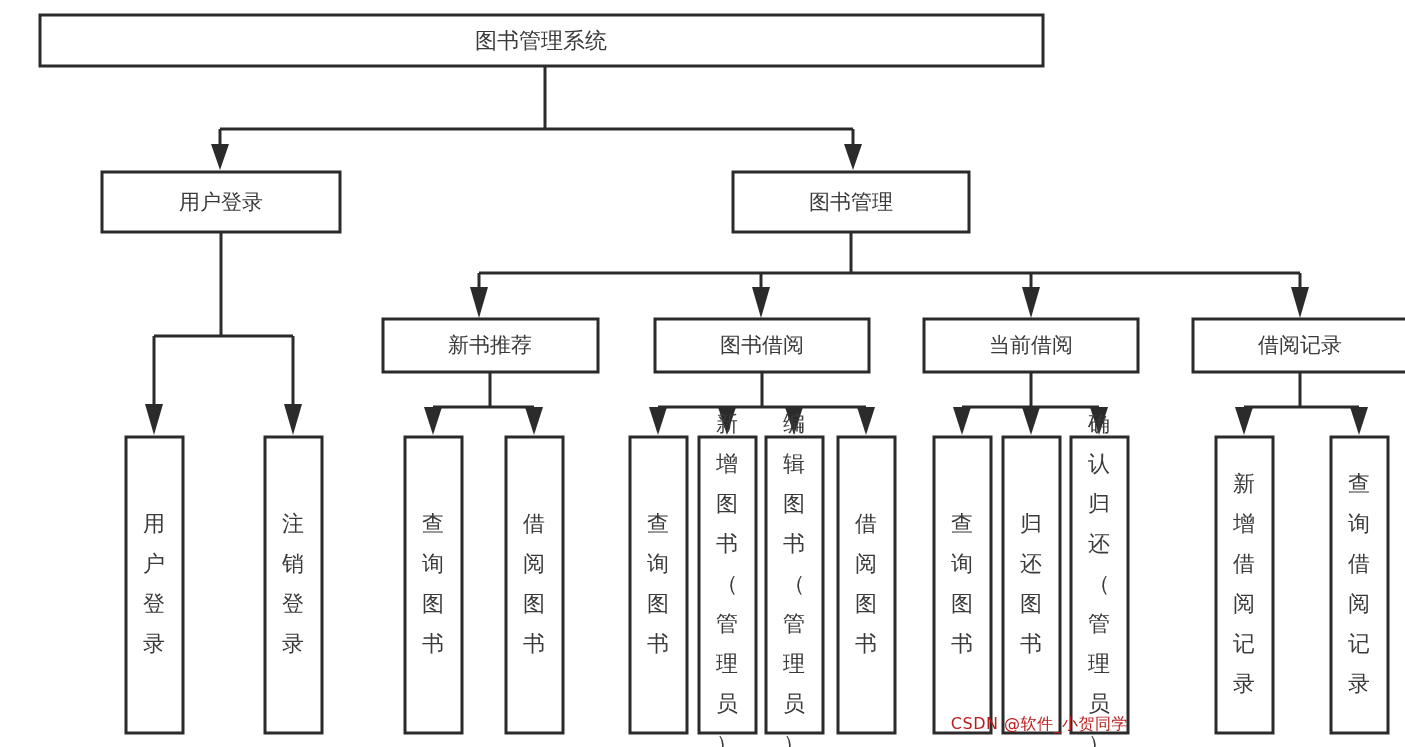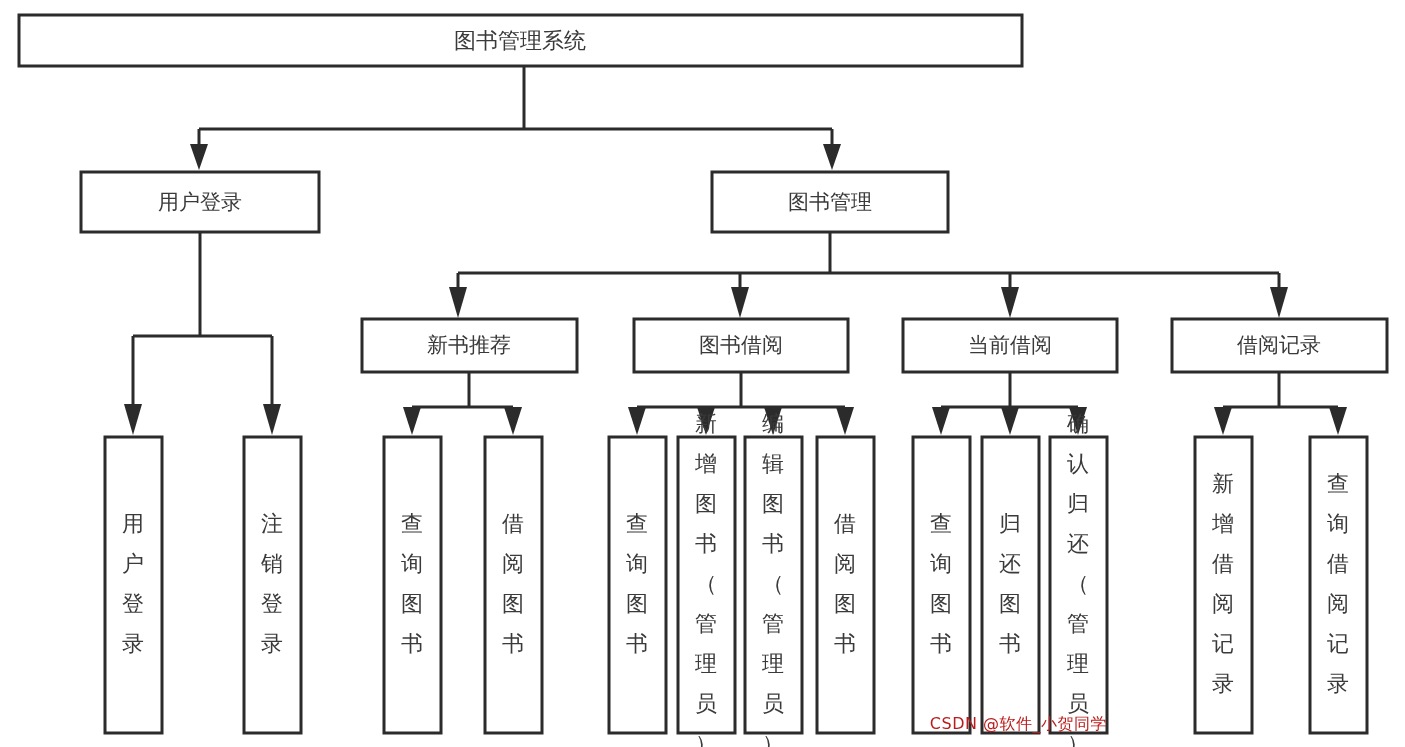--- a/index.html
+++ b/index.html
@@ -12,20 +12,21 @@
     height: 747px;
     font-family: "DejaVu Sans", "Liberation Sans", sans-serif;
     overflow: hidden;
     position: relative;
   }
   #diagram-root {
     position: absolute;
     left: 0; top: 0;
     width: 1115px;
     height: 747px;
+    padding-left: 21px;
   }
   svg {
     display: block;
   }
   .node-box {
     fill: #ffffff;
     stroke: #2b2b2b;
     stroke-width: 3;
   }
   .connector {

